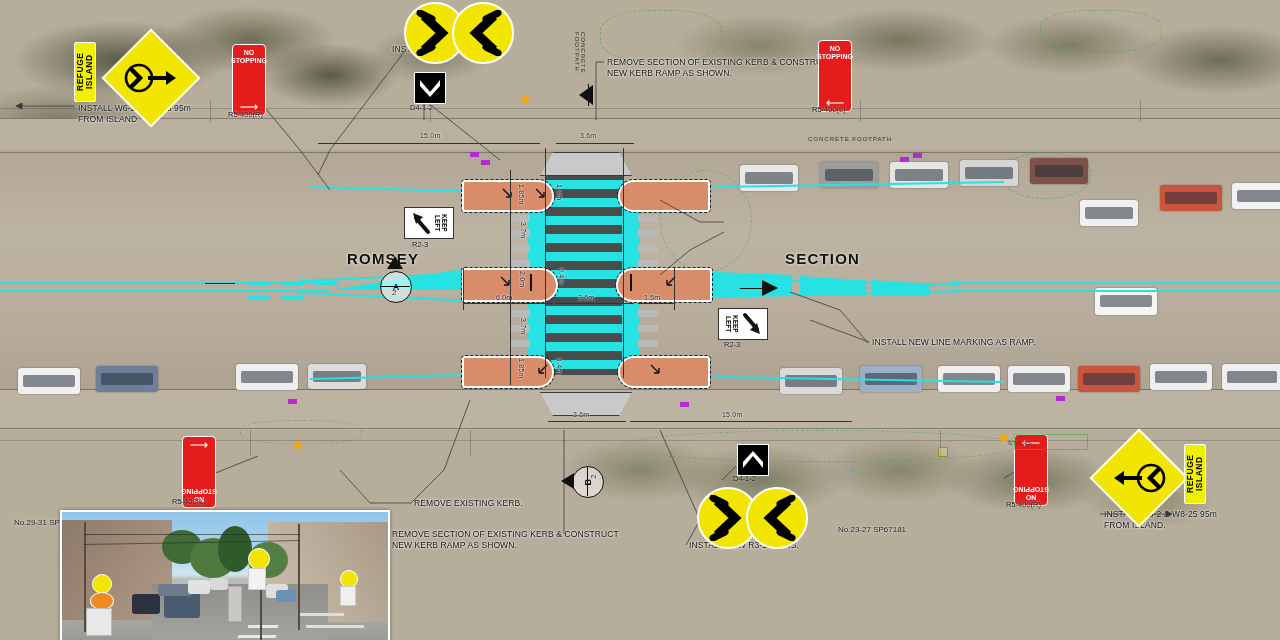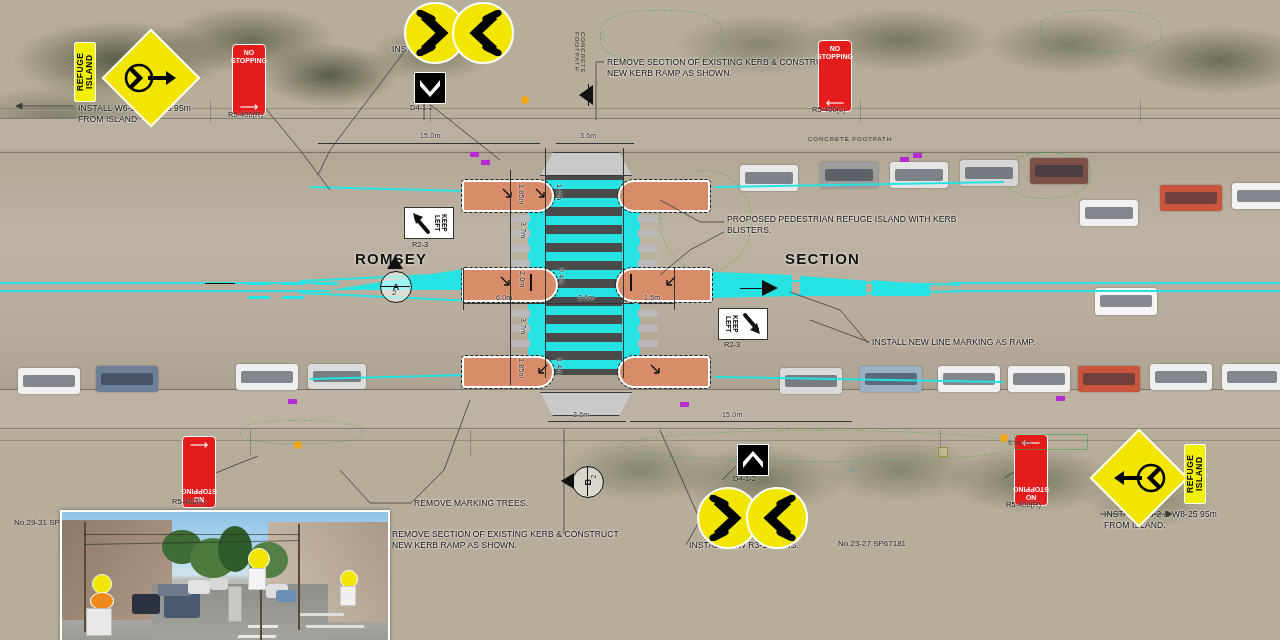--- a/index.html
+++ b/index.html
@@ -345,38 +345,36 @@
   <div class="dim" style="left:578px;top:294px">3.6m</div>
   <div class="dimline" style="left:638px;top:303px;width:36px;height:1px"></div>
   <div class="dim" style="left:644px;top:294px">1.5m</div>
 
   <div class="dimline" style="left:463px;top:268px;width:1px;height:42px"></div>
   <div class="dimline" style="left:545px;top:148px;width:1px;height:230px"></div>
   <div class="dimline" style="left:623px;top:148px;width:1px;height:230px"></div>
   <div class="dimline" style="left:510px;top:170px;width:1px;height:215px"></div>
   <div class="dimline" style="left:674px;top:268px;width:1px;height:42px"></div>
 
-  <div class="stname" style="left:355px;top:250px">ROMSEY</div>
+  <div class="stname" style="left:347px;top:250px">ROMSEY</div>
   <div class="stname" style="left:785px;top:250px">SECTION</div>
   <div class="lotlabel" style="left:14px;top:517px">No.29-31
 SP61407</div>
-  <div class="lotlabel" style="left:838px;top:538px">No.23-27
+  <div class="lotlabel" style="left:838px;top:524px">No.23-27
 SP67181</div>
   <div class="footpath" style="left:574px;top:32px;height:75px">CONCRETE FOOTPATH</div>
   <div style="position:absolute;left:808px;top:136px;font-size:6px;color:#333;letter-spacing:1px">CONCRETE FOOTPATH</div>
 
   <div class="note" style="left:78px;top:103px">INSTALL W6-2 &amp; W8-25 95m
 FROM ISLAND</div>
   <div class="note" style="left:392px;top:44px">INSTALL NEW R3-1 SIGNS.</div>
   <div class="note" style="left:607px;top:57px">REMOVE SECTION OF EXISTING KERB &amp; CONSTRUCT
 NEW KERB RAMP AS SHOWN.</div>
-  <div class="note" style="left:727px;top:214px">PROPOSED PEDESTRIAN REFUGE ISLAND WITH KERB
-BLISTERS.</div>
   <div class="note" style="left:872px;top:337px">INSTALL NEW LINE MARKING AS RAMP.</div>
-  <div class="note" style="left:414px;top:498px">REMOVE MARKING TREES.</div>
+  <div class="note" style="left:414px;top:498px">REMOVE EXISTING KERB.</div>
   <div class="note" style="left:392px;top:529px">REMOVE SECTION OF EXISTING KERB &amp; CONSTRUCT
 NEW KERB RAMP AS SHOWN.</div>
   <div class="note" style="left:689px;top:540px">INSTALL NEW R3-1 SIGNS.</div>
   <div class="note" style="left:1104px;top:509px">INSTALL W6-2 &amp; W8-25 95m
 FROM ISLAND.</div>
 
   <svg style="position:absolute;left:0;top:0;width:1280px;height:640px;pointer-events:none">
     <g stroke="#3a3a3a" stroke-width="0.8" fill="none">
       <path d="M20 106 L74 106"></path>
         <path d="M16 106 l6 -3 l0 6 z" fill="#3a3a3a"></path>

